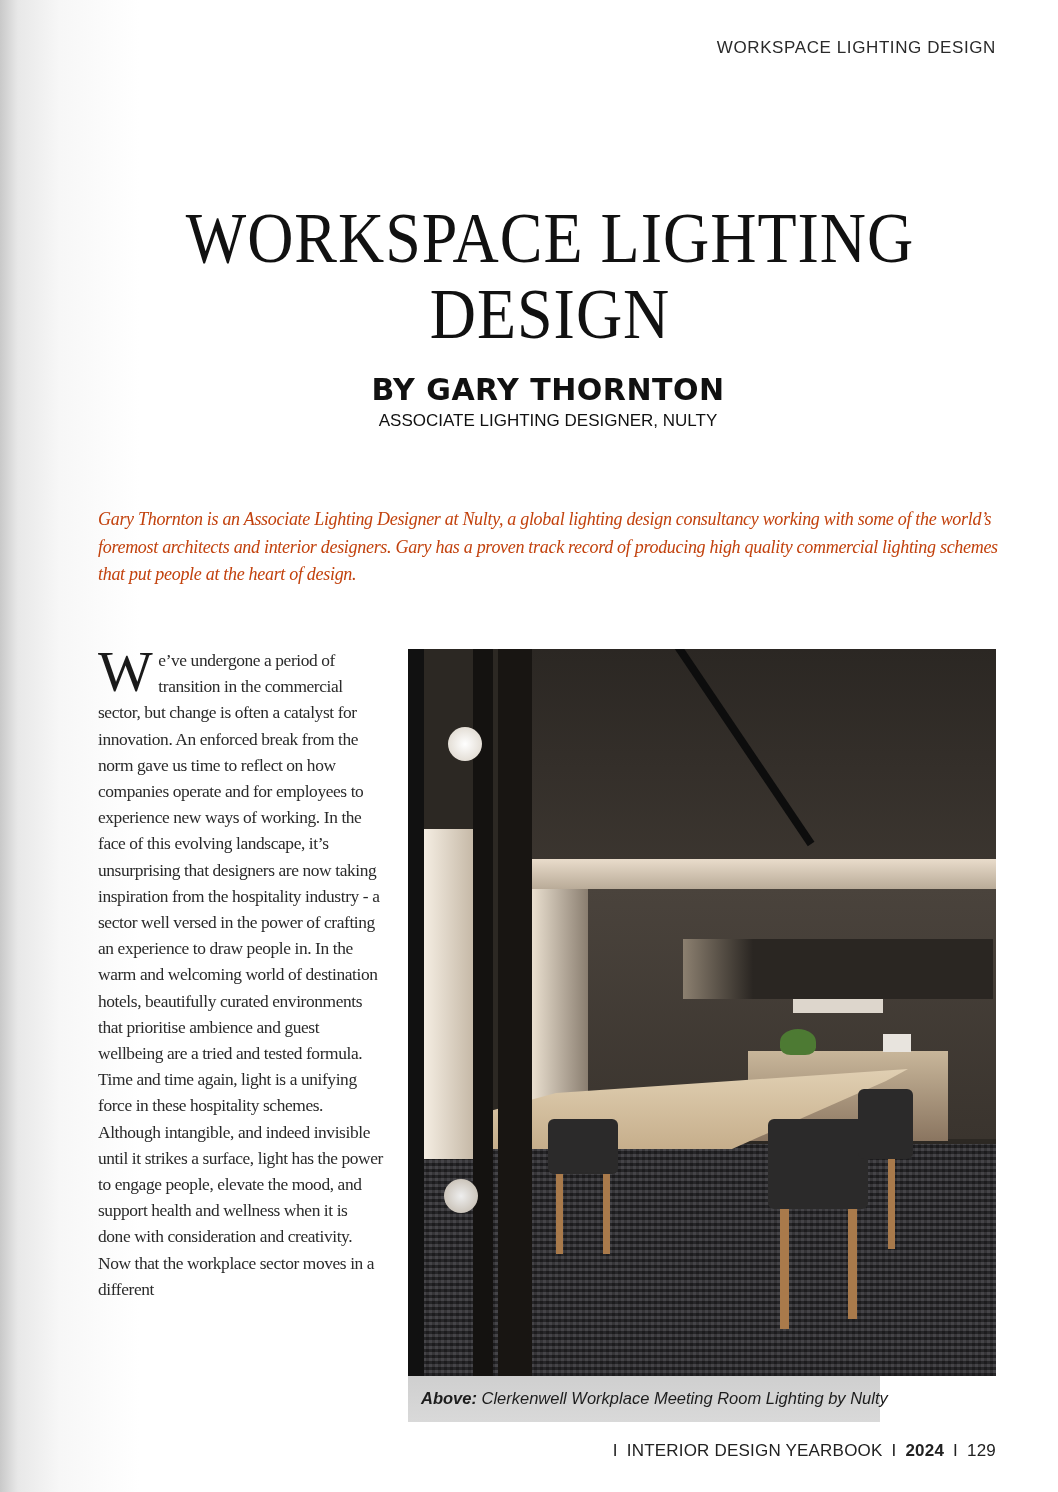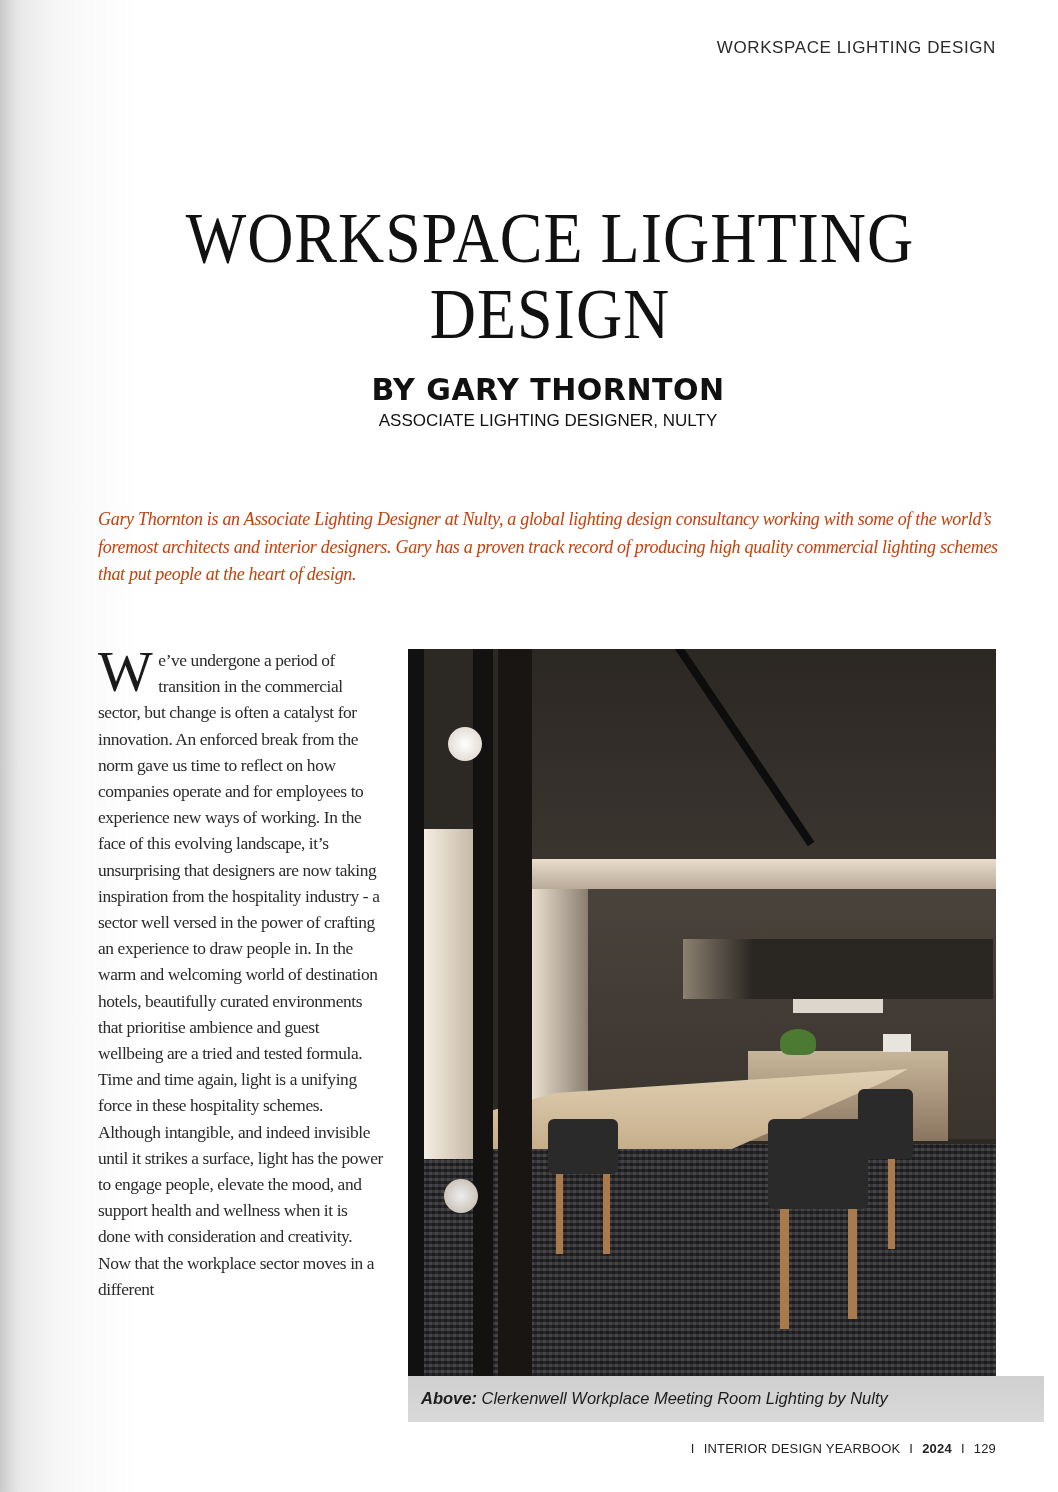--- a/index.html
+++ b/index.html
@@ -60,31 +60,31 @@
     .chair { background: #2b2a2a; border-radius: 6px; }
     .chair-leg { background: #a97a4b; }
     .mullion1 { left: 0; top: 0; width: 16px; height: 727px; background: #111; }
     .mullion2 { left: 65px; top: 0; width: 20px; height: 727px; background: #141210; }
     .mullion3 { left: 90px; top: 0; width: 34px; height: 727px; background: #181512; }
     .glass-left { left: 16px; top: 180px; width: 50px; height: 330px; background: linear-gradient(90deg,#f4ede2,#c5b8a6); }
     .globe1 { left: 40px; top: 78px; width: 34px; height: 34px; border-radius: 50%; background: radial-gradient(circle,#fff,#d8d0c4); }
     .globe2 { left: 36px; top: 530px; width: 34px; height: 34px; border-radius: 50%; background: radial-gradient(circle,#eee,#bdb3a5); }
     .track { left: 260px; top: -10px; width: 8px; height: 250px; background: #0d0d0d; transform: rotate(-34deg); transform-origin: top left; }
     .caption-bar {
-      position: absolute; left: 408px; top: 1376px; width: 636px; height: 46px;
+      position: absolute; left: 408px; top: 1376px; width: 472px; height: 46px;
       background: linear-gradient(180deg,#cfcfcf,#d9d9d9);
     }
     .caption {
       position: absolute; left: 13px; top: 13px;
       font-family: "Liberation Sans", sans-serif; font-style: italic; font-size: 16.5px; color: #1d1d1d; white-space: nowrap;
     }
     .caption b { font-weight: bold; }
     .folio {
       position: absolute; top: 1441px; right: 62px;
-      font-family: "Liberation Sans", sans-serif; font-size: 13px; color: #222; letter-spacing: 0.2px;
+      font-family: "Liberation Sans", sans-serif; font-size: 17px; color: #222; letter-spacing: 0.2px;
     }
     .folio .sep { margin: 0 9px; }
     .folio b { font-weight: bold; }
   </style>
 </head>
 <body>
 
 <div class="running-head">WORKSPACE LIGHTING DESIGN</div>
 
 <h1 class="title">

